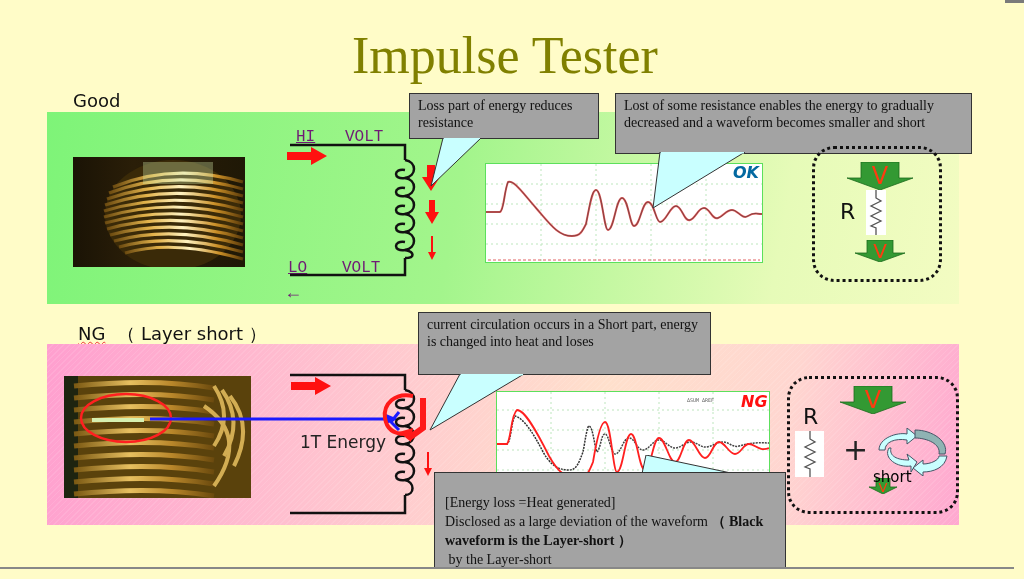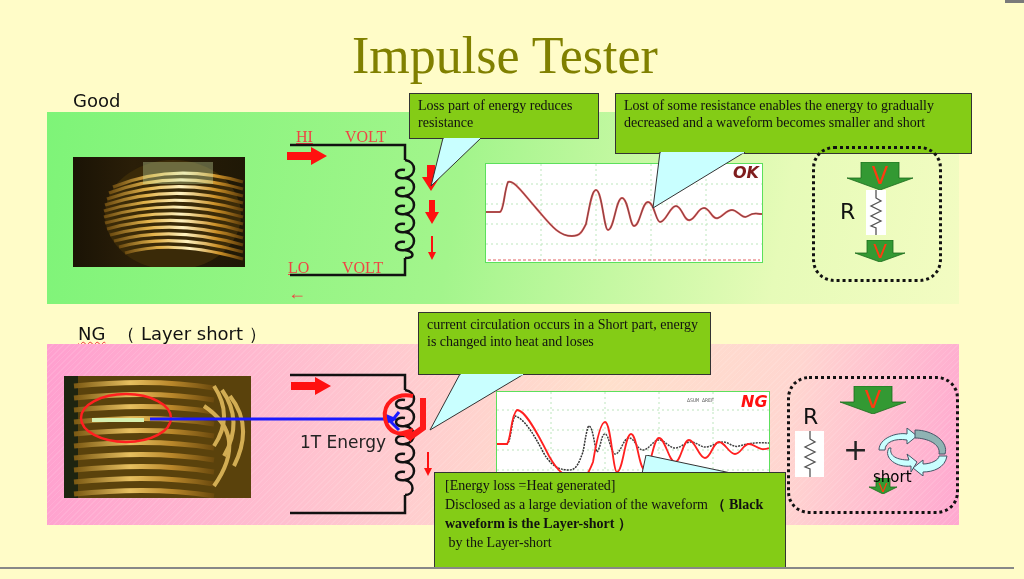--- a/index.html
+++ b/index.html
@@ -20,29 +20,29 @@
     background:linear-gradient(100deg,#7ef478 0%,#a3f58c 45%,#e6fbb8 80%,#f3fcc2 100%);
   }
   .panel-ng {
     left:47px; top:344px; width:912px; height:181px;
     background:
       repeating-linear-gradient(135deg, rgba(255,255,255,0.10) 0 1px, rgba(255,255,255,0) 1px 4px),
       linear-gradient(100deg,#ff9fcf 0%,#ffc7cf 35%,#ffe0cc 60%,#ffd6d0 80%,#ffa8d0 100%);
   }
   .photo { overflow:hidden; }
   .callout {
-    background:#84cc16; border:1px solid #333; color:#111;
+    background:#a3a3a3; border:1px solid #333; color:#111;
     font-family:"Liberation Serif", serif; font-size:14px; line-height:17px;
     padding:3px 8px; box-sizing:border-box;
   }
   .scope { background:#fff; border:1px solid #5ce05c; box-sizing:border-box; }
   .dotted-box {
     border:3px dotted #111; border-radius:22px; box-sizing:border-box;
   }
-  .circuit-label { font-family:Liberation Serif, serif; font-size:16px; color:#ef4444; }
+  .circuit-label { font-family:Liberation Mono, monospace; font-size:16px; color:#701a75; }
   .bottom-rule { left:0; top:567px; width:1014px; height:2px; background:#888; }
   .corner-tab { left:1005px; top:0; width:19px; height:3px; background:#7a7a7a; }
   svg { display:block; }
 </style>
 </head>
 <body>
 
 <div class="abs corner-tab"></div>
 
 <div class="abs title">Impulse Tester</div>
@@ -150,21 +150,21 @@
       <line x1="0" y1="20" x2="276" y2="20"></line>
         <line x1="0" y1="40" x2="276" y2="40"></line>
       <line x1="0" y1="60" x2="276" y2="60"></line>
         <line x1="0" y1="80" x2="276" y2="80"></line>
     </g>
     <path d="M0 48 H14 C18 46,18 28,22 18 C28 16,36 28,50 44 C64 60,72 72,86 72 C94 72,96 68,100 60 C104 40,106 26,110 26 C116 26,118 66,122 66 C128 66,130 34,136 34 C142 34,144 62,148 62 C154 62,156 38,162 38 C168 38,170 58,174 58 C180 58,184 42,190 42 C196 42,198 58,204 56 C210 54,212 44,218 44 C224 44,226 56,232 54 C238 52,240 46,246 46 C252 46,256 56,262 52 C268 48,270 50,276 50" stroke="#e05656" stroke-width="2" fill="none"></path>
     <path d="M0 48 H14 C18 46,18 28,22 18 C28 16,36 28,50 44 C64 60,72 72,86 72 C94 72,96 68,100 60 C104 40,106 26,110 26 C116 26,118 66,122 66 C128 66,130 34,136 34 C142 34,144 62,148 62 C154 62,156 38,162 38 C168 38,170 58,174 58 C180 58,184 42,190 42 C196 42,198 58,204 56 C210 54,212 44,218 44 C224 44,226 56,232 54 C238 52,240 46,246 46 C252 46,256 56,262 52 C268 48,270 50,276 50" stroke="#333" stroke-width="0.8" fill="none" opacity="0.7"></path>
     <line x1="2" y1="96" x2="274" y2="96" stroke="#e06060" stroke-width="1" stroke-dasharray="3 2"></line>
   </svg>
 </div>
-<div class="abs" style="left:733px;top:163px;font-family:'DejaVu Sans',sans-serif;font-weight:bold;font-style:italic;font-size:16px;color:#7f1d1d;">OK</div>
+<div class="abs" style="left:733px;top:163px;font-family:'DejaVu Sans',sans-serif;font-weight:bold;font-style:italic;font-size:16px;color:#0369a1;">OK</div>
 
 <svg class="abs" style="left:645px;top:152px;" width="110" height="60">
   <path d="M15 0 L8 56 L100 0Z" fill="#c9ffff" stroke="#333" stroke-width="1"></path>
   <path d="M16 0.5 H99" stroke="#c9ffff" stroke-width="2"></path>
 </svg>
 
 <div class="abs dotted-box" style="left:812px;top:146px;width:130px;height:136px;"></div>
 <div class="abs" style="left:845px;top:162px;">
   <svg width="70" height="28" viewBox="0 0 70 28">
     <path d="M16 0 H54 V16 H68 L35 28 L2 16 H16Z" fill="#339933" stroke="#1d6b1d" stroke-width="0.8"></path>
@@ -287,21 +287,21 @@
     <path d="M0 52 H10 C14 50,14 30,18 24 C26 26,36 40,46 60 C54 74,62 78,72 78 C80 78,82 70,86 60 C88 50,90 34,92 34 C96 34,98 58,100 60" stroke="#333" stroke-width="1.5" fill="none" stroke-dasharray="2 1"></path>
     <path d="M100 60 C104 56,104 42,108 42 C112 42,114 62,118 62 C124 62,126 46,132 46 C138 46,140 58,146 58 C152 58,156 48,162 48 C168 48,172 56,178 56 C184 56,188 50,194 50 C200 50,204 56,210 55 C216 54,220 50,226 50 C232 50,236 56,242 54 C250 52,256 50,272 51" stroke="#444" stroke-width="1.5" fill="none" stroke-dasharray="2 1"></path>
     <path d="M0 52 H10 C14 48,14 22,20 18 C28 18,40 40,52 64 C62 82,70 86,80 86 C90 86,92 80,96 70 C100 46,104 30,108 30 C114 30,116 80,120 80 C126 80,128 42,134 42 C140 42,142 78,148 78 C154 78,156 46,162 46 C168 46,172 70,178 70 C184 70,186 48,192 48 C198 48,202 66,208 66 C214 66,216 50,222 50 C228 50,232 62,238 62 C244 62,246 52,252 52 C258 52,262 60,272 56" stroke="#ff2020" stroke-width="1.8" fill="none"></path>
   </svg>
 </div>
 <div class="abs" style="left:741px;top:392px;font-family:'DejaVu Sans',sans-serif;font-weight:bold;font-style:italic;font-size:16px;color:#ff1010;">NG</div>
 
 <svg class="abs" style="left:640px;top:455px;" width="140" height="30">
   <path d="M0 28 L6 0 L138 28Z" fill="#c9ffff" stroke="#333" stroke-width="1"></path>
 </svg>
-<div class="abs callout" style="left:434px;top:472px;width:352px;height:97px;padding:3px 10px;line-height:19px;">
+<div class="abs callout" style="left:434px;top:472px;width:352px;height:97px;padding:20px 10px;line-height:19px;">
   <div style="white-space:pre;">[Energy loss =Heat generated]</div>
   <div><span>Disclosed as a large deviation of the waveform </span><b>（ Black waveform is the Layer-short ）</b></div>
   <div style="white-space:pre;"> by the Layer-short</div>
 </div>
 
 <div class="abs dotted-box" style="left:787px;top:376px;width:172px;height:138px;"></div>
 <div class="abs" style="left:838px;top:386px;">
   <svg width="70" height="28" viewBox="0 0 70 28">
     <path d="M16 0 H54 V16 H68 L35 28 L2 16 H16Z" fill="#339933" stroke="#1d6b1d" stroke-width="0.8"></path>
     <text x="35" y="22" text-anchor="middle" font-family="DejaVu Sans, sans-serif" font-size="24" fill="#ff3b10">V</text>

